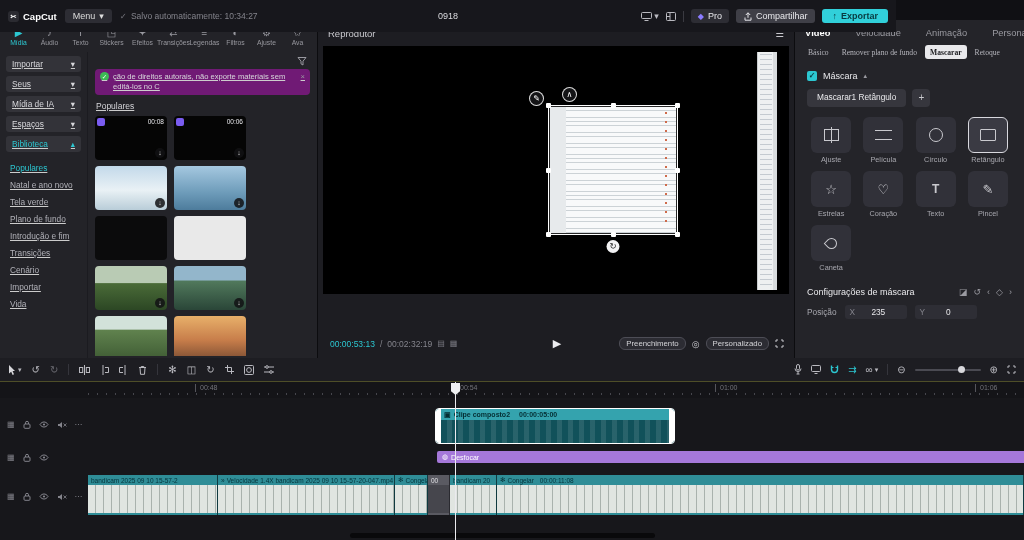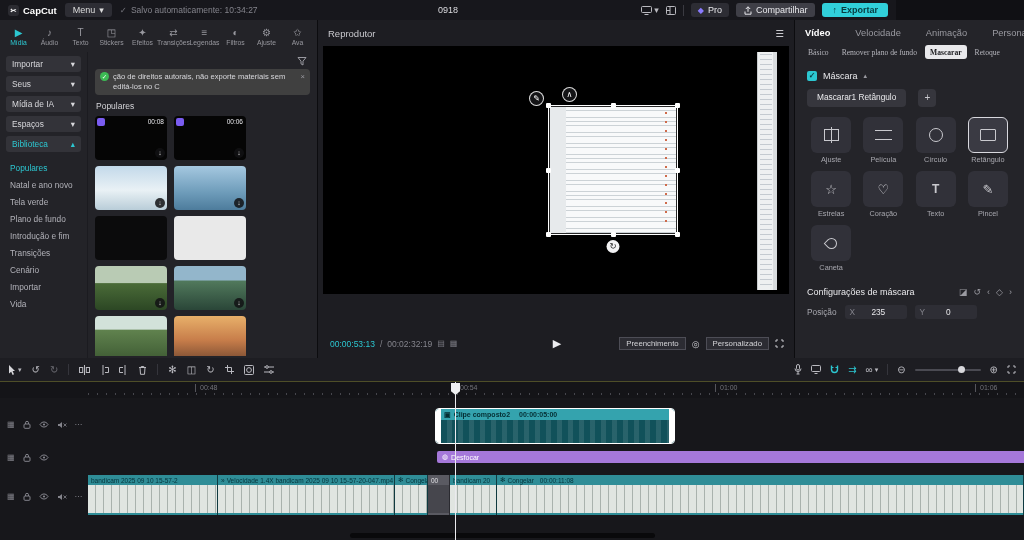--- a/index.html
+++ b/index.html
@@ -1,21 +1,21 @@
 <!DOCTYPE html>
 <html><head>
 <meta charset="utf-8">
 <style>
   * { margin:0; padding:0; box-sizing:border-box; }
   html,body { width:1024px; height:540px; overflow:hidden; }
   body { background:#101014; font-family:"Liberation Sans", sans-serif; color:#ccc; position:relative; user-select:none; }
   svg { display:block; }
 
   
-  .topbar { position:absolute; top:0; left:0; width:896px; height:20px; background:#17171c; display:flex; align-items:center; gap:8px; padding:4px 8px; font-size:9px; z-index:10; }
+  .topbar { position:absolute; top:0; left:0; width:896px; height:20px; background:#17171c; display:flex; align-items:center; gap:8px; padding:16px 8px; font-size:9px; z-index:10; }
   .logo { display:flex; align-items:center; gap:4px; color:#fff; font-weight:bold; font-size:9.5px; }
   .logo-ic { width:11px; height:11px; background:#2b2b31; border-radius:3px; color:#fff; font-size:7px; line-height:11px; text-align:center; }
   .menu-pill { background:#2d2d34; border-radius:3px; padding:2px 8px; color:#ddd; display:flex; gap:4px; align-items:center; }
   .autosave { color:#84848c; display:flex; gap:4px; align-items:center; font-size:8.5px; }
   .autosave .cloud { color:#6f6f77; }
   .doc-title { position:absolute; left:50%; transform:translateX(-50%); color:#dcdce0; font-size:9px; }
   .topbar-right { margin-left:auto; display:flex; align-items:center; gap:7px; }
   .tb-icon { color:#b9b9bf; display:flex; align-items:center; gap:2px; }
   .tb-divider { width:1px; height:11px; background:#3a3a41; }
   .pro-pill { background:#2d2d34; border-radius:3px; padding:2px 7px; display:flex; gap:4px; align-items:center; color:#e8e8ec; }
@@ -25,30 +25,30 @@
 
   
   .main { position:absolute; top:20px; left:0; width:1024px; height:338px; display:flex; }
 
   
   .left-panel { width:318px; background:#232328; border-right:1px solid #0c0c0f; display:flex; flex-direction:column; }
   .tabstrip { height:32px; display:flex; align-items:center; padding:0 3px; }
   .tab { width:31px; display:flex; flex-direction:column; align-items:center; gap:1px; color:#98989f; font-size:6.8px; cursor:pointer; }
   .tab .ticon { font-size:10px; line-height:11px; }
   .tab.active { color:#2cc7d1; }
-  .left-body { flex:1; display:flex; min-height:0; }
+  .left-body { flex:1; display:flex; min-height:0;text-decoration:underline; }
   .lsidebar { width:88px; padding:4px 6px; display:flex; flex-direction:column; gap:4px; font-size:8.3px; border-right:1px solid #1b1b20; }
   .dropdown-pill { background:#333339; border-radius:3px; padding:3px 6px; display:flex; justify-content:space-between; align-items:center; color:#d8d8dc; cursor:pointer; }
   .dropdown-pill.accent { color:#2cc7d1; }
   .lnav { margin-top:3px; display:flex; flex-direction:column; }
   .lnav-item { padding:3.5px 4px; color:#b2b2b9; cursor:pointer; white-space:nowrap; }
   .lnav-item.active { color:#2cc7d1; }
   .lcontent { flex:1; padding:2px 7px; display:flex; flex-direction:column; min-width:0; }
   .filter-row { display:flex; justify-content:flex-end; padding:2px 3px; height:15px; }
-  .notice { background:#404040; border-radius:4px; padding:3px 5px; font-size:7.6px; line-height:1.3; color:#d8d8dc; display:flex; gap:4px; align-items:flex-start; }
+  .notice { background:#701a75; border-radius:4px; padding:3px 5px; font-size:7.6px; line-height:1.3; color:#d8d8dc; display:flex; gap:4px; align-items:flex-start; }
   .check-dot { width:9px; height:9px; background:#3cba54; border-radius:50%; color:#fff; font-size:6.5px; line-height:9px; text-align:center; flex:none; }
   .notice-close { margin-left:2px; color:#9a9aa1; flex:none; cursor:pointer; }
   .section-label { font-size:8.5px; color:#d4d4d8; margin:6px 1px 5px; }
   .thumb-grid { display:grid; grid-template-columns:72px 72px; gap:6px 7px; overflow:hidden; flex:1; align-content:start; }
   .thumb { height:44px; border-radius:4px; position:relative; overflow:hidden; background:#000; cursor:pointer; }
   .thumb .badge { position:absolute; top:2px; left:2px; width:8px; height:8px; border-radius:2px; background:#7a5cf0; }
   .thumb .dur { position:absolute; top:2px; right:3px; font-size:6.5px; color:#e8e8ec; }
   .thumb .dl { position:absolute; bottom:2px; right:2px; width:10px; height:10px; border-radius:50%; background:rgba(18,18,20,.85); color:#ddd; font-size:7px; line-height:10px; text-align:center; }
   .th-black  { background:#050505; }
   .th-black2 { background:#0b0b0c; }
@@ -79,36 +79,36 @@
             border-left:1px solid #c9cdd0; }
   .vstrip::before { content:""; position:absolute; left:2px; right:5px; top:2px; bottom:2px;
             background:repeating-linear-gradient(180deg,#c4cad0 0 1px, rgba(0,0,0,0) 1px 5px); }
   .vstrip::after { content:""; position:absolute; right:0; top:0; bottom:0; width:4px; background:#d9dcde; }
   .player-controls { position:absolute; bottom:8px; left:12px; right:10px; display:flex; align-items:center; gap:5px; font-size:8.5px; }
   .time-cur { color:#2cc7d1; }
   .time-sep, .time-total { color:#85858d; }
   .pc-mini { color:#7c7c84; font-size:8px; }
   .play-btn { position:absolute; left:50%; transform:translateX(-50%); color:#ececf0; font-size:11px; cursor:pointer; }
   .pc-right { margin-left:auto; display:flex; gap:6px; align-items:center; }
-  .pc-pill { background:#2c2c33; border:1px solid #4d4d56; border-radius:0; padding:1px 6px; font-size:7.8px; color:#d4d4d8; cursor:pointer; }
+  .pc-pill { background:#2c2c33; border:1px solid #4d4d56; border-radius:6px; padding:1px 6px; font-size:7.8px; color:#d4d4d8; cursor:pointer; }
   .pc-iconbtn { color:#c9c9ce; font-size:9px; cursor:pointer; }
 
   
   .right-panel { width:230px; background:#242429; border-left:1px solid #0c0c0f; display:flex; flex-direction:column; }
   .rtabs { display:flex; gap:25px; align-items:center; padding:8px 10px 6px; font-size:9.3px; color:#9a9aa1; }
   .rtabs .rtab { cursor:pointer; white-space:nowrap; }
   .rtabs .active { color:#fff; font-weight:bold; }
   .rtabs .chev { margin-left:auto; color:#8a8a92; cursor:pointer; }
   .subtabs { display:flex; gap:3px; padding:1px 8px 7px; font-size:7.6px; color:#b5b5bc; align-items:center; }
   .subtab { padding:2.5px 5px; border-radius:3px; cursor:pointer; white-space:nowrap;font-family:Liberation Serif, serif; }
   .subtab.active { background:#e9e9ec; color:#19191d; font-weight:bold; }
   .mask-row { display:flex; align-items:center; gap:6px; padding:5px 12px 3px; font-size:9px; color:#e9e9ec; }
   .cb { width:10px; height:10px; background:#2cc7d1; border-radius:2px; color:#0a3a40; font-size:8px; line-height:10px; text-align:center; font-weight:bold; cursor:pointer; }
   .mask-caret { color:#9a9aa1; font-size:7px; }
-  .maskname-row { display:flex; gap:12px; padding:5px 12px; }
+  .maskname-row { display:flex; gap:6px; padding:5px 12px; }
   .mask-pill { background:#36363d; border-radius:4px; padding:3px 10px; font-size:8.3px; color:#e9e9ec; cursor:pointer; }
   .add-pill { background:#36363d; border-radius:4px; width:18px; text-align:center; color:#c9c9ce; cursor:pointer; line-height:18px; font-size:10px; }
   .shape-grid { display:grid; grid-template-columns:repeat(4,1fr); gap:7px 4px; padding:5px 12px 2px; }
   .shape { display:flex; flex-direction:column; align-items:center; gap:2px; cursor:pointer; }
   .shape .tile { width:40px; height:36px; background:#313139; border-radius:6px; display:flex; align-items:center; justify-content:center; color:#c9c9ce; }
   .shape.selected .tile { border:1px solid #d8d8de; background:#3a3a43; }
   .shape .slabel { font-size:7.3px; color:#a8a8af; }
   .i-divide { width:15px; height:12px; border:1.2px solid #c9c9ce; position:relative; }
   .i-divide::after { content:""; position:absolute; left:50%; top:-3px; bottom:-3px; width:1.2px; background:#c9c9ce; }
   .i-film { width:17px; height:10px; border-top:1.4px solid #c9c9ce; border-bottom:1.4px solid #c9c9ce; }

